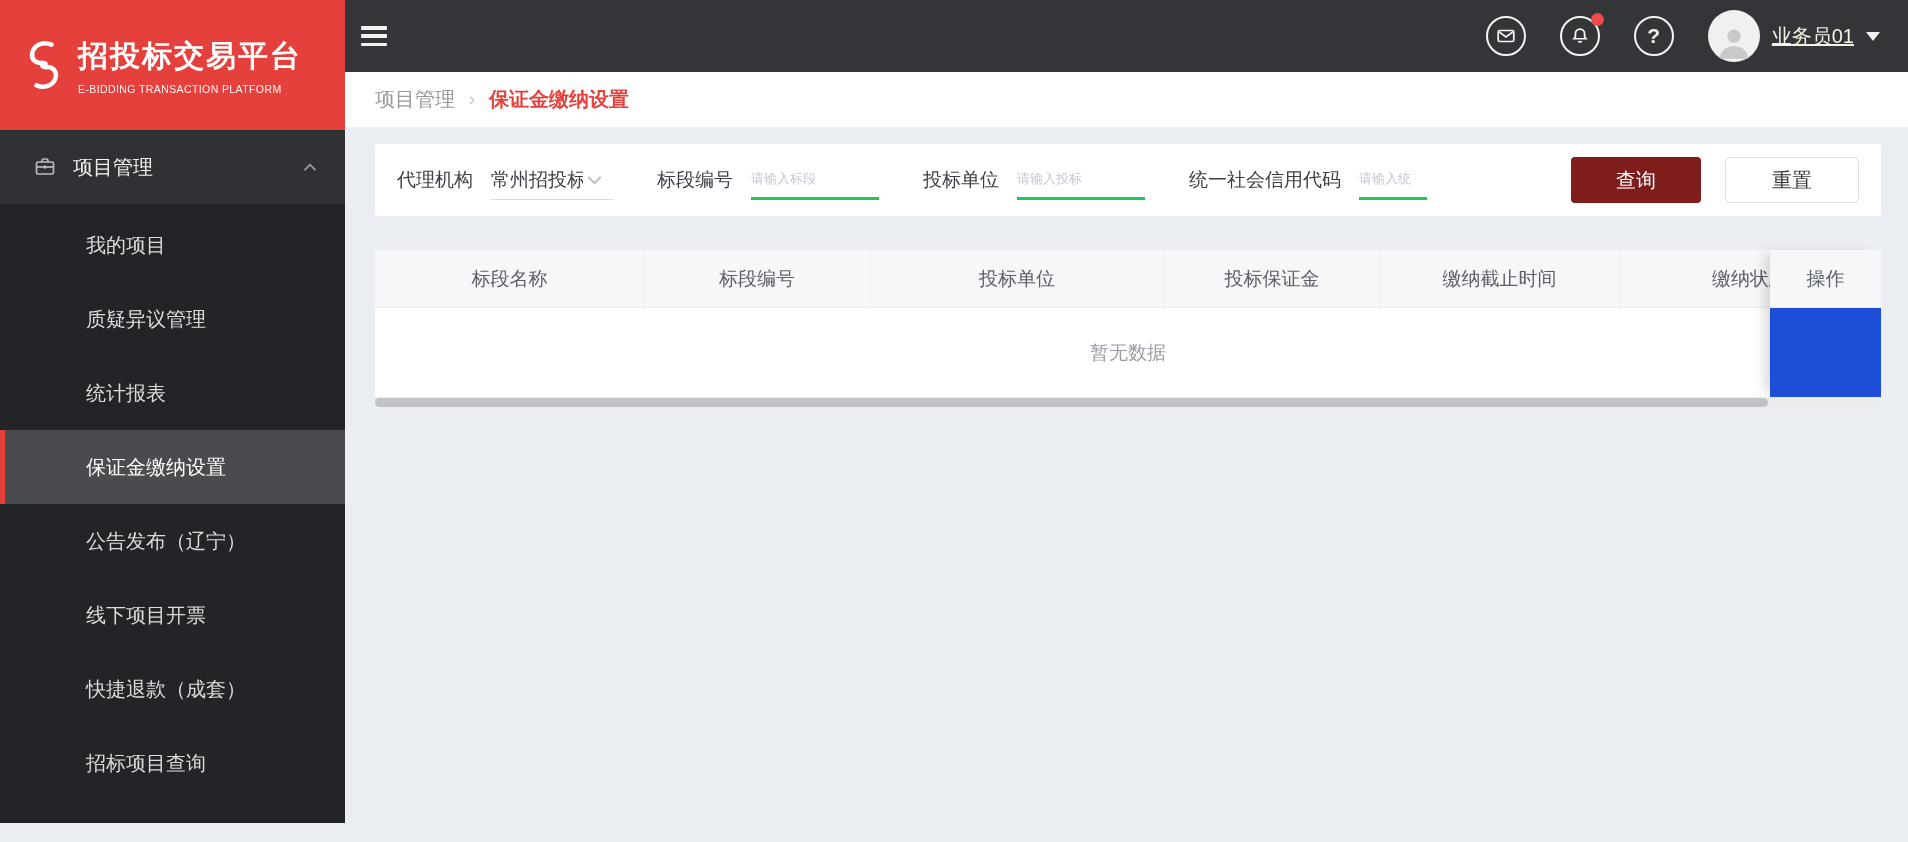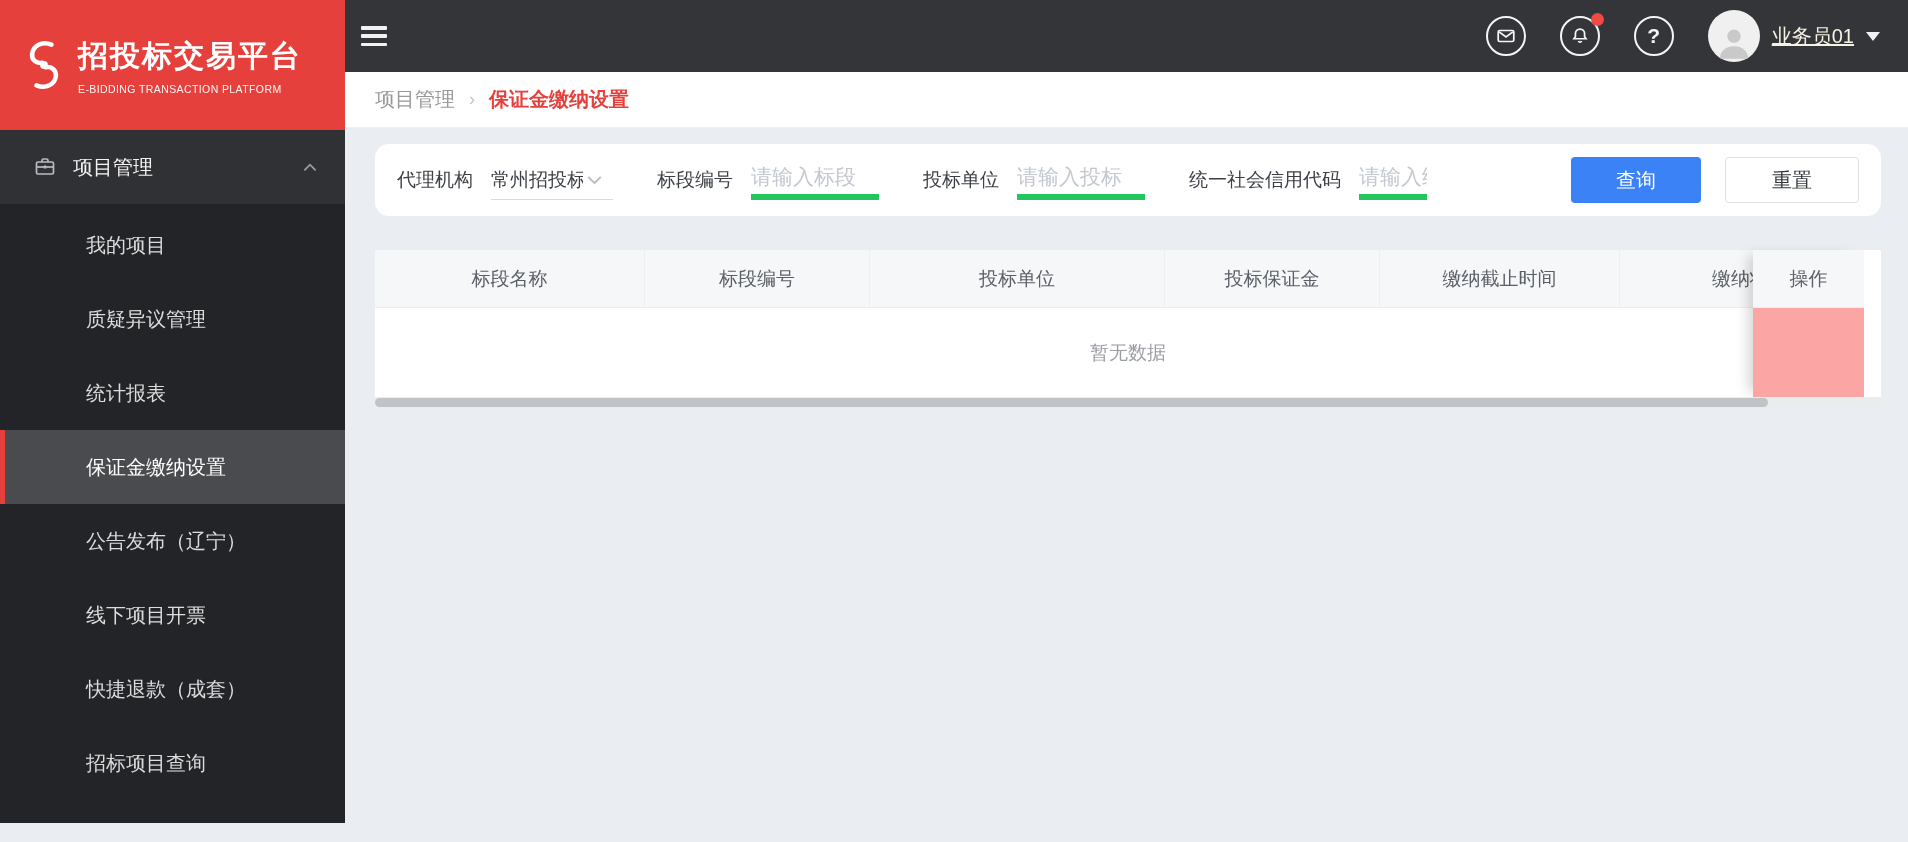--- a/index.html
+++ b/index.html
@@ -41,44 +41,44 @@
   .crumb-parent { color:#999; cursor:pointer; }
   .crumb-sep { color:#c0c4cc; margin:0 14px; font-size:18px; }
   .crumb-current { color:#e5403b; font-weight:bold; }
 
   .tipbar { background:#fff; padding:12px 30px 12px 30px; }
   .tip-text { max-width:1430px; color:#5f6166; font-size:19.5px; line-height:53px; }
 
   .content { flex:1; background:#eaeef2; padding:16px 27px 0 30px; }
 
   
-  .filter-card { height:72px; background:#fff; border-radius:14px; display:flex; align-items:center; padding:0 22px; }
+  .filter-card { height:72px; background:#fff; border-radius:3px; display:flex; align-items:center; padding:0 22px; }
   .f-label { color:#3c3f45; font-size:19px; white-space:nowrap; margin-right:18px; }
   .f-group { display:flex; align-items:flex-end; margin-right:44px; }
   .select-box { display:flex; align-items:center; border-bottom:1px solid #d8dbe0; height:40px; width:122px; cursor:pointer; }
   .select-val { width:92px; overflow:hidden; white-space:nowrap; color:#3c3f45; font-size:19px; }
   .select-box svg { width:15px; height:10px; margin-left:4px; flex:0 0 auto; }
-  .f-input { border:none; outline:none; border-bottom:6px solid #22c55e; height:40px; font-size:21px; color:#ef4444; background:transparent; font-family:inherit; }
+  .f-input { border:none; outline:none; border-bottom:3px solid #22c55e; height:40px; font-size:13px; color:#ef4444; background:transparent; font-family:inherit; }
   .f-input::placeholder { color:#c3c7cf; }
   .w128 { width:128px; } .w68 { width:68px; }
   .btn { height:46px; border-radius:4px; font-size:20px; display:flex; align-items:center; justify-content:center; cursor:pointer; font-family:inherit; border:none; }
-  .btn-primary { width:130px; background:#3b82f6; color:#fff; margin-left:auto; }
+  .btn-primary { width:130px; background:#7f1d1d; color:#fff; margin-left:auto; }
   .btn-plain { width:134px; background:#fff; color:#33363c; border:1px solid #dcdfe6; margin-left:24px; }
 
   
   .table-card { position:relative; margin-top:34px; height:158px; background:#fff; border-radius:2px; }
   .t-scroll { position:absolute; left:0; top:0; width:1395px; height:147px; overflow:hidden; }
   .t-inner { width:1505px; }
   .t-head { display:flex; height:58px; background:#f6f7f8; border-bottom:1px solid #eceef0; }
   .t-hcell { display:flex; align-items:center; justify-content:center; color:#5a5e66; font-size:19px; border-right:1px solid #efefef; overflow:hidden; white-space:nowrap; }
   .t-hcell:last-child { border-right:none; }
   .c0{width:270px}.c1{width:225px}.c2{width:295px}.c3{width:215px}.c4{width:240px}.c5{width:260px}
   .t-body { height:88px; background:#fff; }
   .t-empty { position:absolute; top:58px; left:0; width:1506px; height:89px; display:flex; align-items:center; justify-content:center; color:#9a9da3; font-size:19px; }
-  .t-fixed { position:absolute; right:17px; top:0; width:111px; height:147px; box-shadow:-10px 0 12px -5px rgba(0,0,0,.16); background:#fca5a5; }
+  .t-fixed { position:absolute; right:0; top:0; width:111px; height:147px; box-shadow:-10px 0 12px -5px rgba(0,0,0,.16); background:#1d4ed8; }
   .t-fixed .fh { height:58px; background:#f6f7f8; border-bottom:1px solid #eceef0; display:flex; align-items:center; justify-content:center; color:#5a5e66; font-size:19px; }
   .t-hscroll { position:absolute; left:0; right:0; bottom:0; height:11px; background:#ebecee; border-radius:0 0 2px 2px; }
   .t-thumb { position:absolute; left:0; top:1px; height:9px; width:92.5%; background:#c1c3c7; border-radius:5px; cursor:pointer; }
 </style>
 </head>
 <body>
 
 <div class="app">
 
   <aside class="sidebar">

